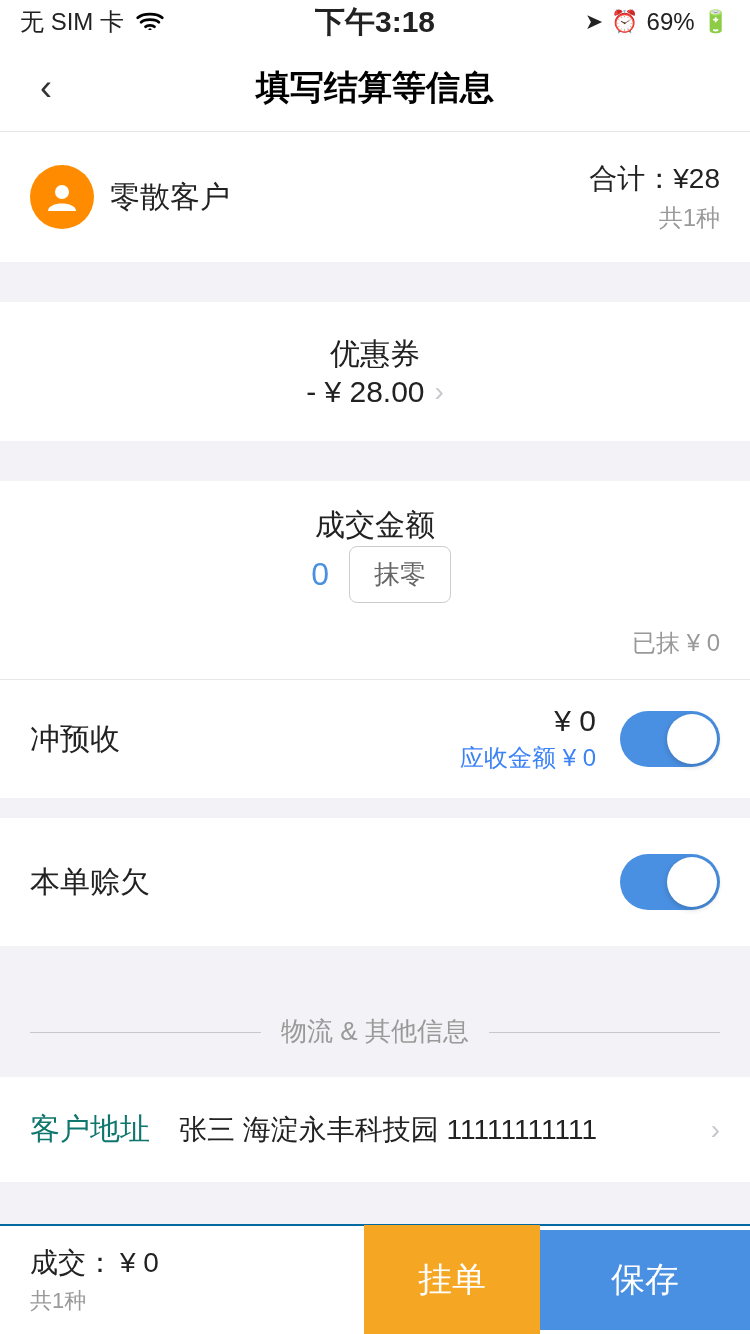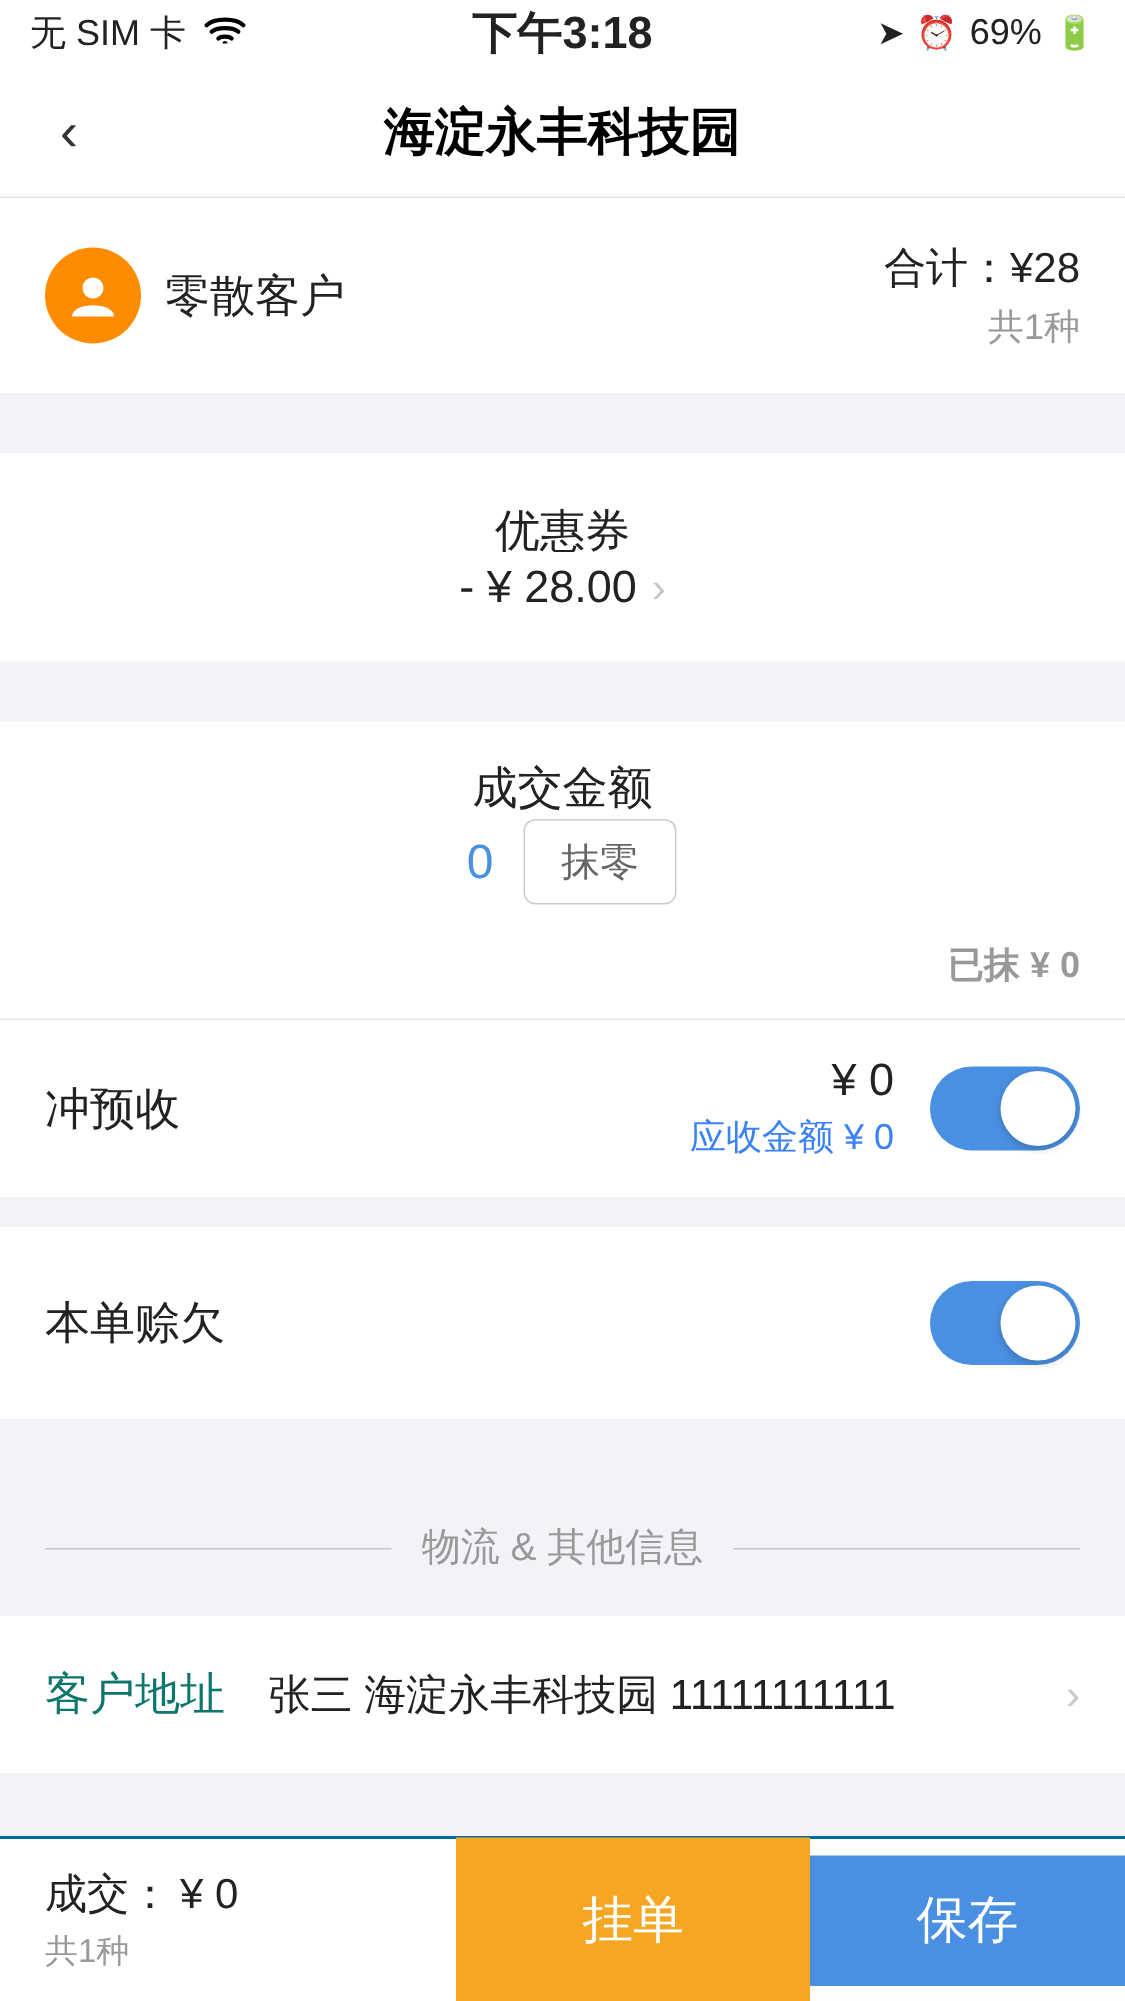--- a/index.html
+++ b/index.html
@@ -185,21 +185,20 @@
       font-size: 26px;
       color: #666;
       background: #fff;
       cursor: pointer;
     }
     .deal-sub {
       font-size: 24px;
       color: #999;
       text-align: right;
       padding: 0 30px 20px 30px;
-      font-weight: bold;
     }
 
     
     .precollect-row {
       padding: 24px 30px;
       display: flex;
       align-items: center;
       justify-content: space-between;
       border-top: 1px solid #e5e5ea;
     }
@@ -355,33 +354,33 @@
       font-size: 28px;
       color: #222;
     }
     .bottom-count {
       font-size: 22px;
       color: #999;
       margin-top: 4px;
     }
     .btn-hold {
       height: 110px;
-      width: 236px;
+      width: 176px;
       background: #f5a623;
       color: #fff;
       font-size: 34px;
       font-weight: 500;
       border: none;
       cursor: pointer;
       display: flex;
       align-items: center;
       justify-content: center;
     }
     .btn-save {
-      height: 87px;
+      height: 100px;
       width: 210px;
       background: #4a90e2;
       color: #fff;
       font-size: 34px;
       font-weight: 500;
       border: none;
       cursor: pointer;
       display: flex;
       align-items: center;
       justify-content: center;
@@ -406,21 +405,21 @@
   <div class="status-right">
     <span style="font-size:22px;">➤</span>
     <span style="font-size:22px;">⏰</span>
     <span>69%</span>
     <span style="font-size:22px;">🔋</span>
   </div>
 </div>
 
 <div class="nav-bar">
   <span class="nav-back">‹</span>
-  <span class="nav-title">海淀永丰科技园</span>
+  <span class="nav-title">填写结算等信息</span>
 </div>
 
 <div class="main-content">
 
   <div class="section">
     <div class="customer-row">
       <div class="customer-left">
         <div class="customer-avatar">
           <svg width="36" height="36" viewBox="0 0 36 36" fill="white">
             <circle cx="18" cy="13" r="7"></circle>

